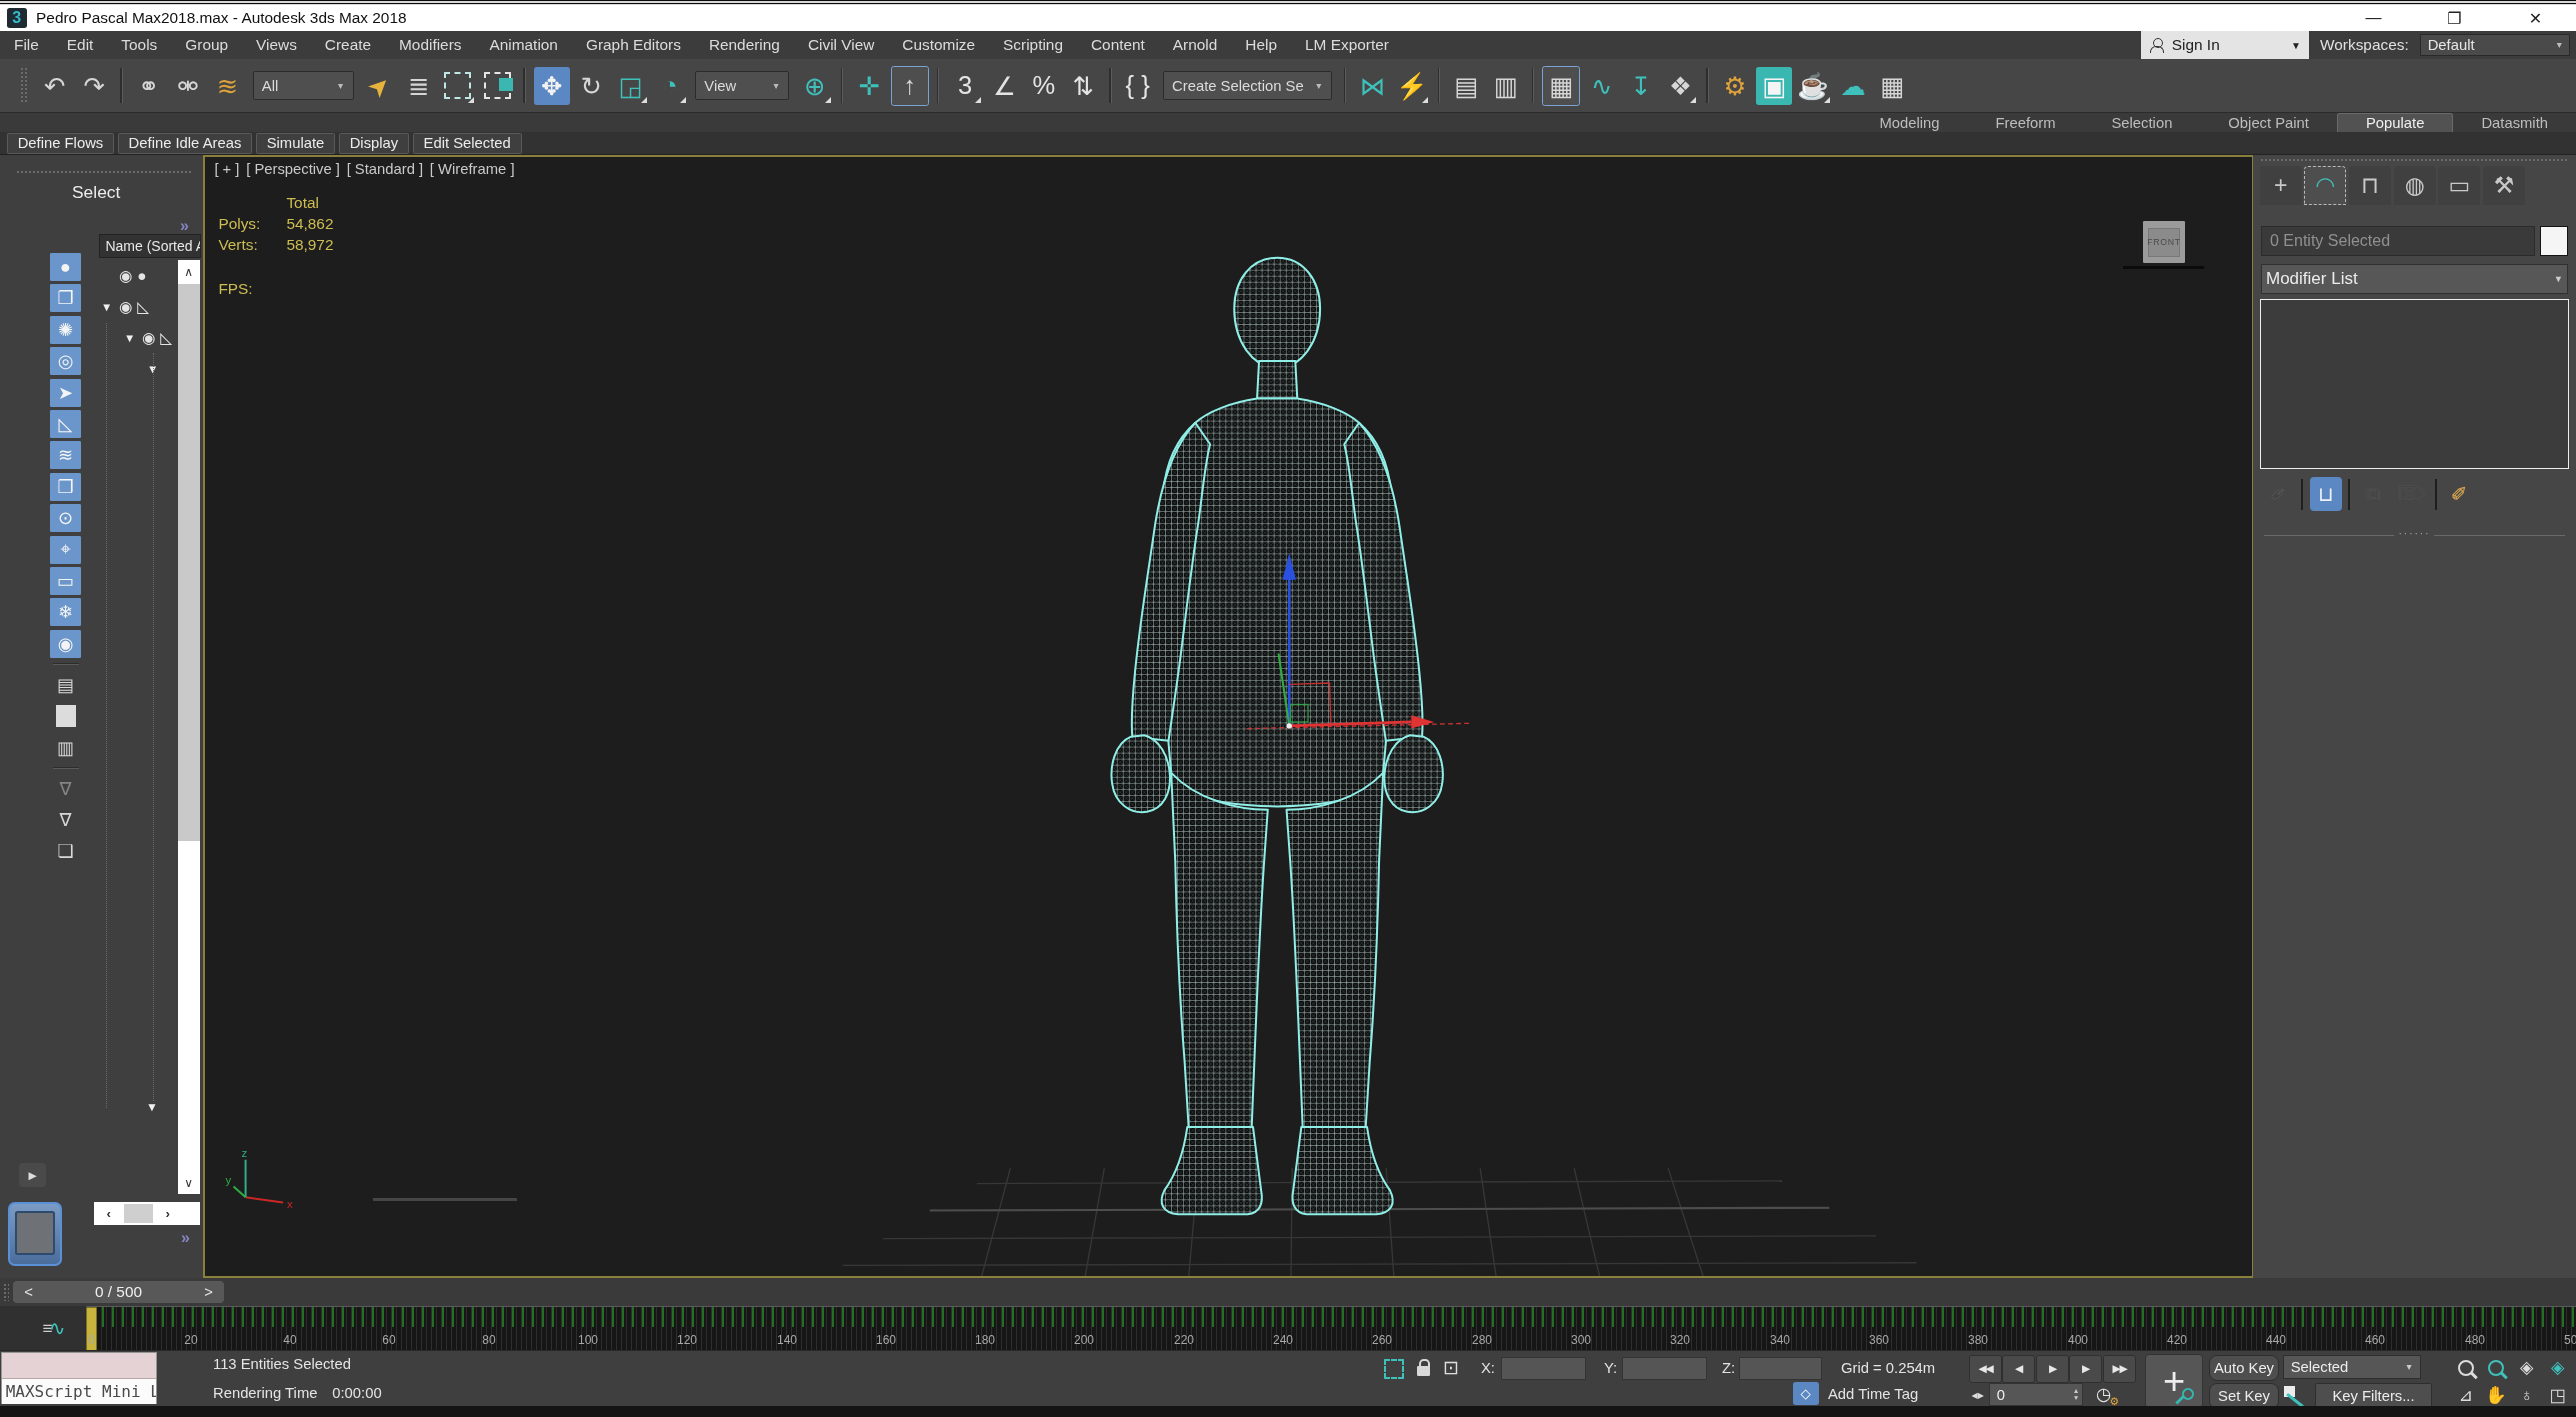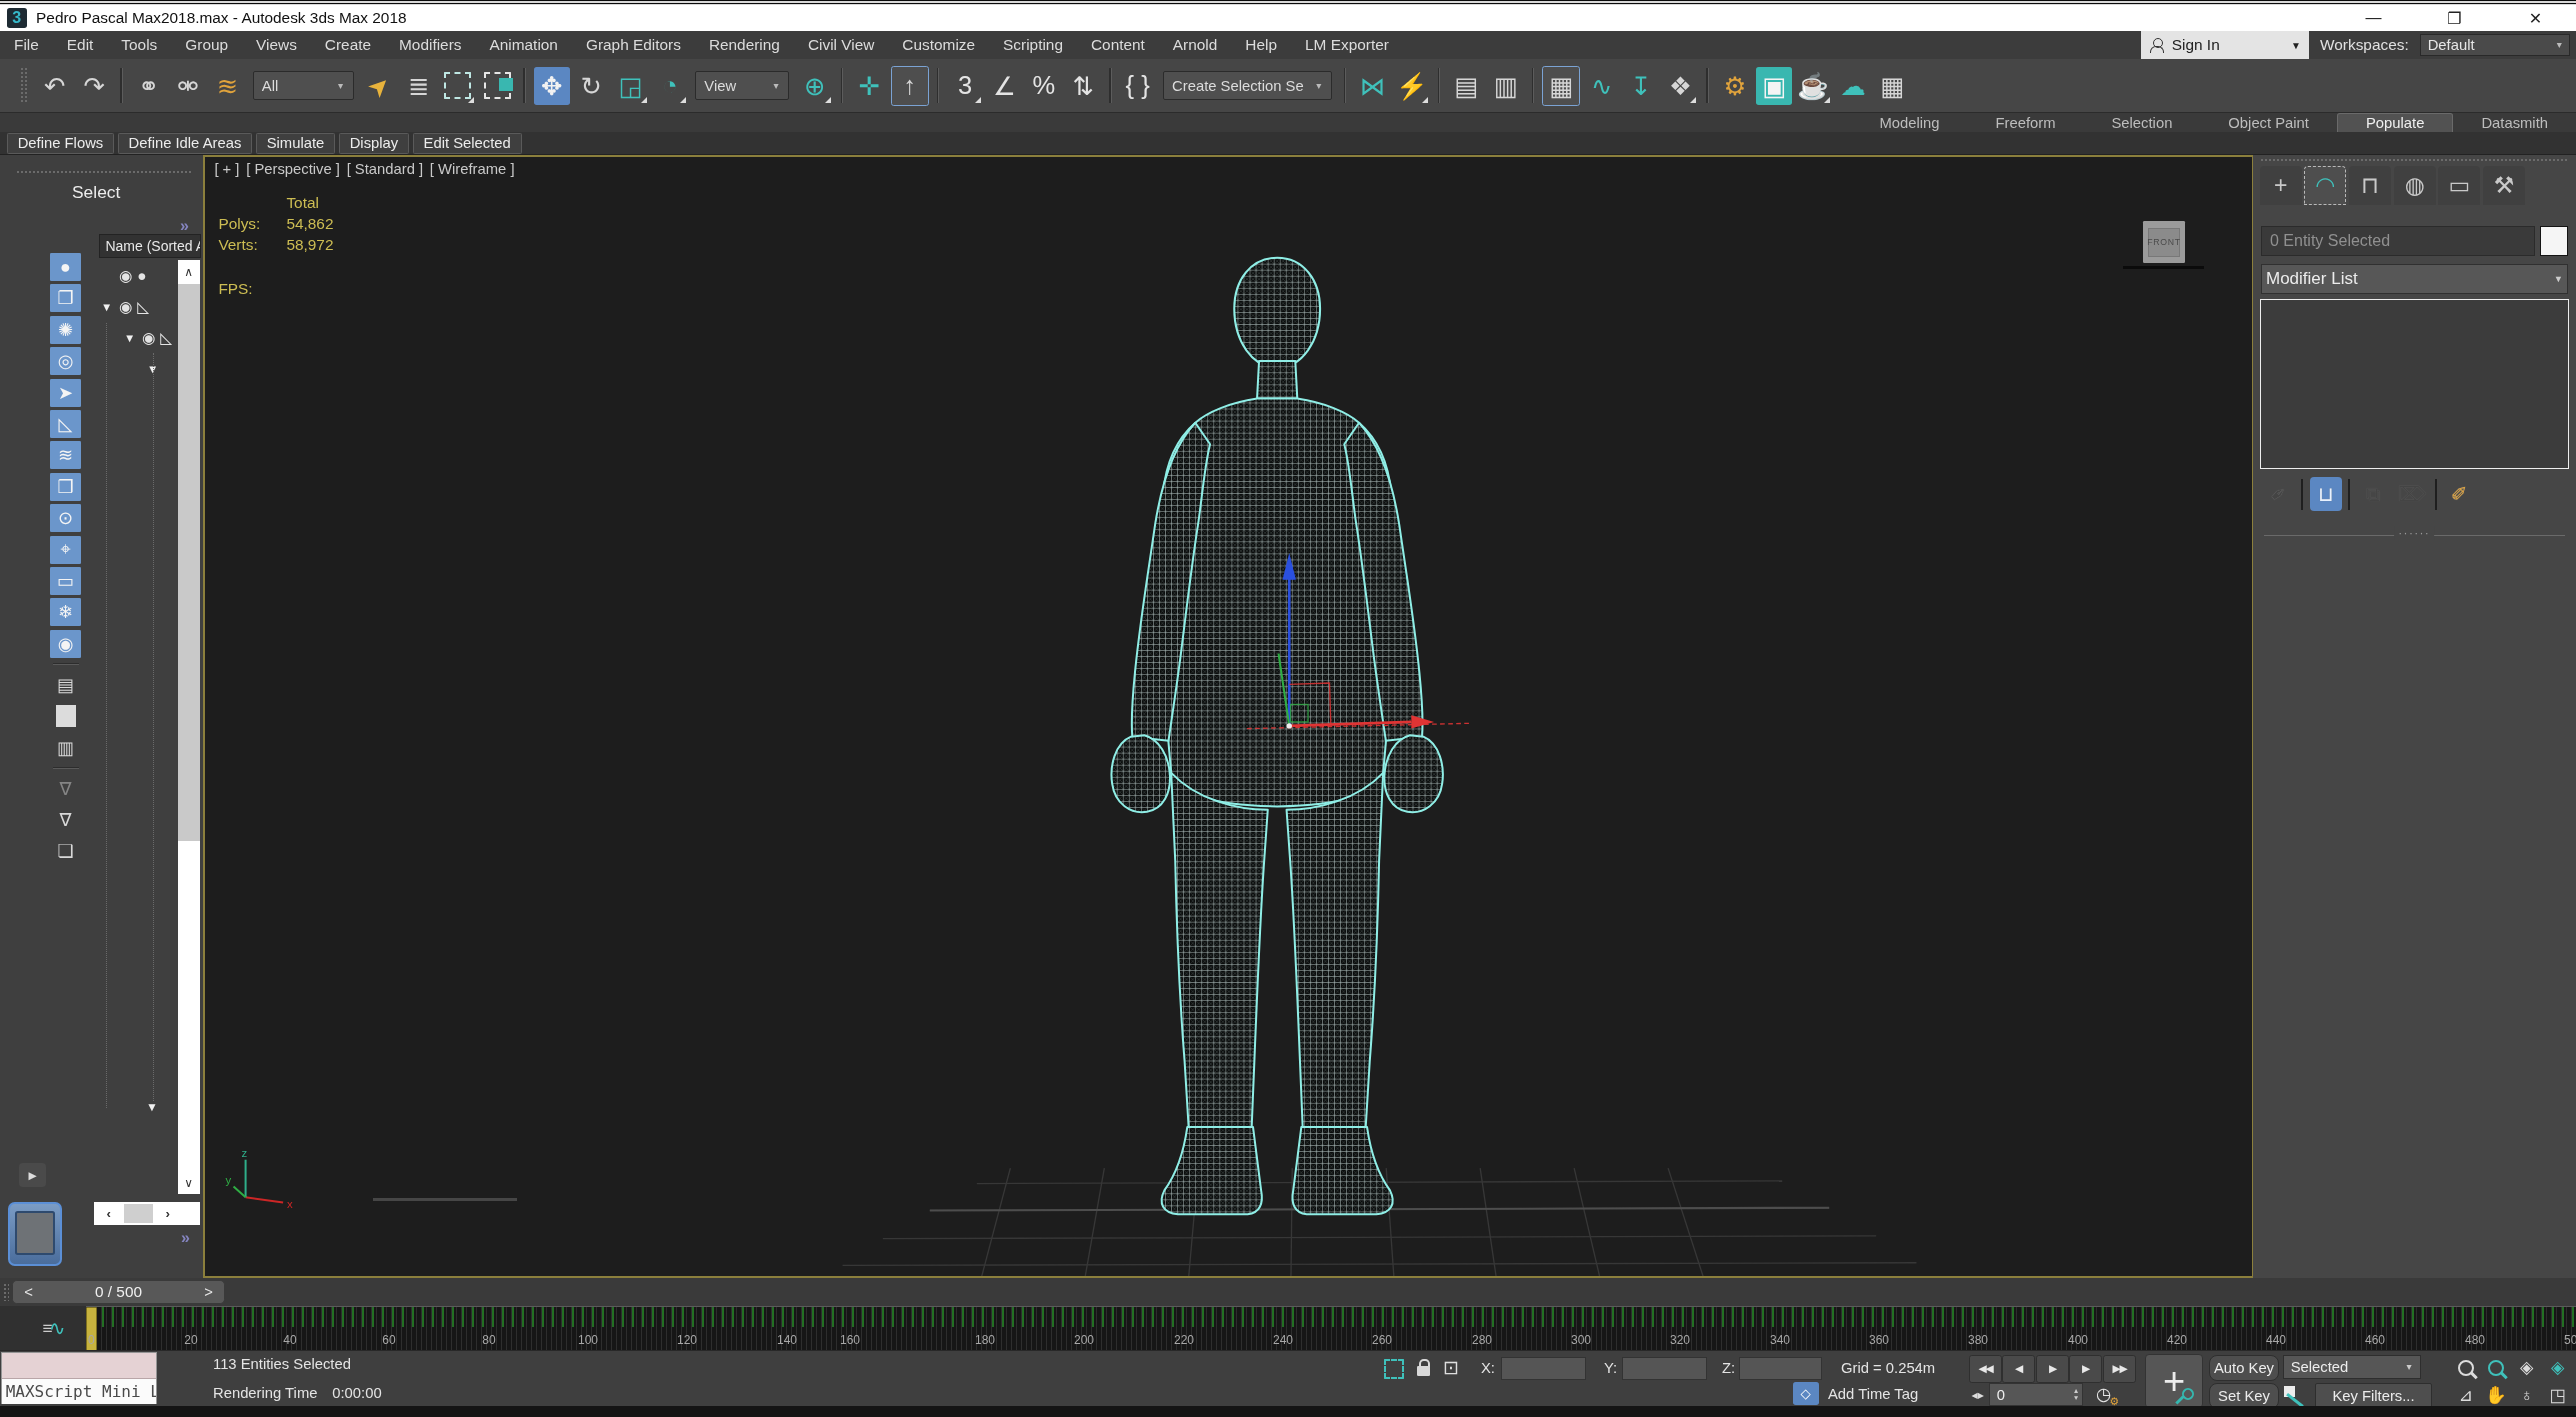--- a/index.html
+++ b/index.html
@@ -649,21 +649,21 @@
     <div class="ruler" id="time-ruler">
       <div class="slider"></div>
     <span class="rlabel" style="left: 5.4px;">0</span>
         <span class="rlabel" style="left: 105px;">20</span>
         <span class="rlabel" style="left: 204px;">40</span>
         <span class="rlabel" style="left: 303px;">60</span>
         <span class="rlabel" style="left: 403px;">80</span>
         <span class="rlabel" style="left: 502px;">100</span>
         <span class="rlabel" style="left: 601px;">120</span>
         <span class="rlabel" style="left: 701px;">140</span>
-        <span class="rlabel" style="left: 764px;">160</span>
+        <span class="rlabel" style="left: 800px;">160</span>
         <span class="rlabel" style="left: 899px;">180</span>
         <span class="rlabel" style="left: 998px;">200</span>
         <span class="rlabel" style="left: 1098px;">220</span>
         <span class="rlabel" style="left: 1197px;">240</span>
         <span class="rlabel" style="left: 1296px;">260</span>
         <span class="rlabel" style="left: 1396px;">280</span>
         <span class="rlabel" style="left: 1495px;">300</span>
         <span class="rlabel" style="left: 1594px;">320</span>
         <span class="rlabel" style="left: 1694px;">340</span>
         <span class="rlabel" style="left: 1793px;">360</span>

